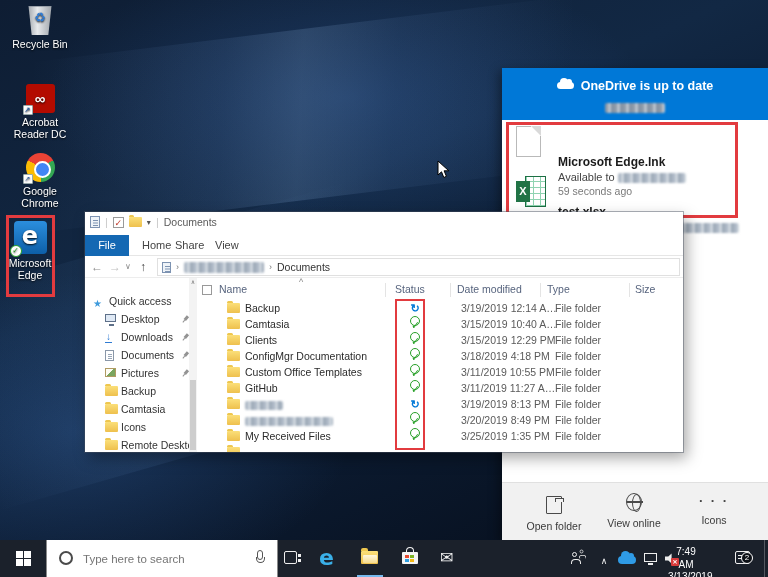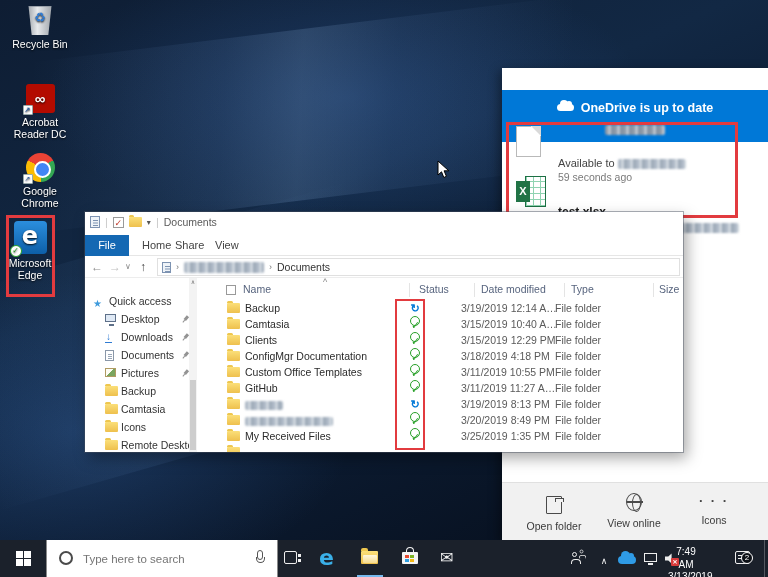--- a/index.html
+++ b/index.html
@@ -39,21 +39,21 @@
   .lnk-badge{ position:absolute; left:-3px; bottom:-2px; width:10px; height:10px; background:#fff;
               border:1px solid #9aa; border-radius:1px; color:#2f5f9e; font-size:7px; line-height:8px; text-align:center; }
   .sync-badge{ position:absolute; left:-4px; bottom:-3px; width:12px; height:12px; background:#fff;
                border:1.5px solid #28a028; border-radius:50%; color:#28a028; font-size:8px;
                line-height:9px; text-align:center; font-weight:bold; }
   .red-frame{ position:absolute; border:3px solid #e23b3f; z-index:4; pointer-events:none; }
 
   
   .od{ position:absolute; left:502px; top:68px; width:266px; height:472px; background:#fff;
        z-index:2; box-shadow:-3px 3px 10px rgba(0,0,0,.4); font-size:11px; color:#333; }
-  .od-head{ height:52px; background:#0078d7; color:#fff; text-align:center; position:relative;margin-top:22px; }
+  .od-head{ height:52px; background:#0078d7; color:#fff; text-align:center; position:relative; }
   .od-title{ position:absolute; left:0; right:0; top:11px; font-size:12.5px; font-weight:bold; }
   .cloud{ position:relative; display:inline-block; width:17px; height:7px; background:#fff;
           border-radius:7px; vertical-align:1px; margin-right:7px; }
   .cloud::before{ content:""; position:absolute; left:3px; top:-4px; width:8px; height:8px;
                   background:inherit; border-radius:50%; }
   .cloud::after{ content:""; position:absolute; left:9px; top:-3px; width:6px; height:6px;
                  background:inherit; border-radius:50%; }
   .od-acct{ position:absolute; left:0; right:0; top:33px; }
   .blur{ display:inline-block; height:10px; border-radius:2px; vertical-align:middle;
          background:repeating-linear-gradient(90deg,#aeb9c6 0 3px,#cdd5dd 3px 6px,#9fabb9 6px 9px);
@@ -132,21 +132,21 @@
   .dl{ color:#2f7bd3; font-weight:bold; font-size:10px; line-height:10px; border-bottom:1.5px solid #2f7bd3; padding:0 1px; }
   .pdoc{ width:9px; height:11px; background:#fff; border:1px solid #8a97a8; }
   .pdoc::before{ content:""; position:absolute; left:2px; top:3px; width:4px; height:1px; background:#9aa7b8;
                  box-shadow:0 2px 0 #9aa7b8, 0 4px 0 #9aa7b8; }
   .pic{ width:11px; height:8.5px; border:1px solid #b09a62;
         background:linear-gradient(135deg,#fdfdf4 45%,#7aa55e 45%); }
   .sbar{ position:absolute; left:104px; top:0; bottom:0; width:8px; background:#f3f3f3; }
   .sbar .sarrow{ position:absolute; left:0; right:0; top:0; text-align:center; color:#707070; font-size:6px; }
   .sbar .thumb{ position:absolute; left:1px; width:6px; top:102px; height:70px; background:#cdcdcd; }
 
-  .xp-headers{ position:absolute; left:128px; top:68px; right:0; height:20px; font-size:10.5px; color:#57647e; }
+  .xp-headers{ position:absolute; left:104px; top:68px; right:0; height:20px; font-size:10.5px; color:#57647e; }
   .hname{ position:absolute; top:3px; }
   .hsep{ position:absolute; top:3px; width:1px; height:14px; background:#e4e4e4; }
   .hchk{ position:absolute; left:13px; top:5px; width:10px; height:10px; border:1px solid #999; background:#fff; }
   .hsort{ position:absolute; left:110px; top:-3px; color:#888; font-size:9px; }
 
   .xp-rows{ position:absolute; left:112px; top:88px; right:0; height:152px; overflow:hidden; }
   .frow{ position:relative; height:16px; line-height:16px; font-size:10.5px; }
   .c-ficon{ position:absolute; left:30px; top:3px; }
   .c-name{ position:absolute; left:48px; color:#2b2b2b; }
   .c-status{ position:absolute; left:206px; width:24px; text-align:center; }
@@ -275,20 +275,21 @@
       <div class="od-title">
         <span class="cloud"></span><span>OneDrive is up to date</span>
       </div>
       <div class="od-acct">
         <span class="blur dk" style="width:60px;"></span>
       </div>
     </div>
 
     <div class="od-row" style="top:56px;">
       <div class="od-ico page-ico"></div>
+      <div class="od-name">Microsoft Edge.lnk</div>
       <div class="od-sub">
         <span>Available to</span> <span class="blur" style="width:68px;"></span>
       </div>
       <div class="od-time">59 seconds ago</div>
     </div>
 
     <div class="od-row" style="top:106px;">
       <div class="od-ico xlsx-ico">
         <span class="xlsx-sheet"></span>
         <span class="xlsx-x">X</span>

